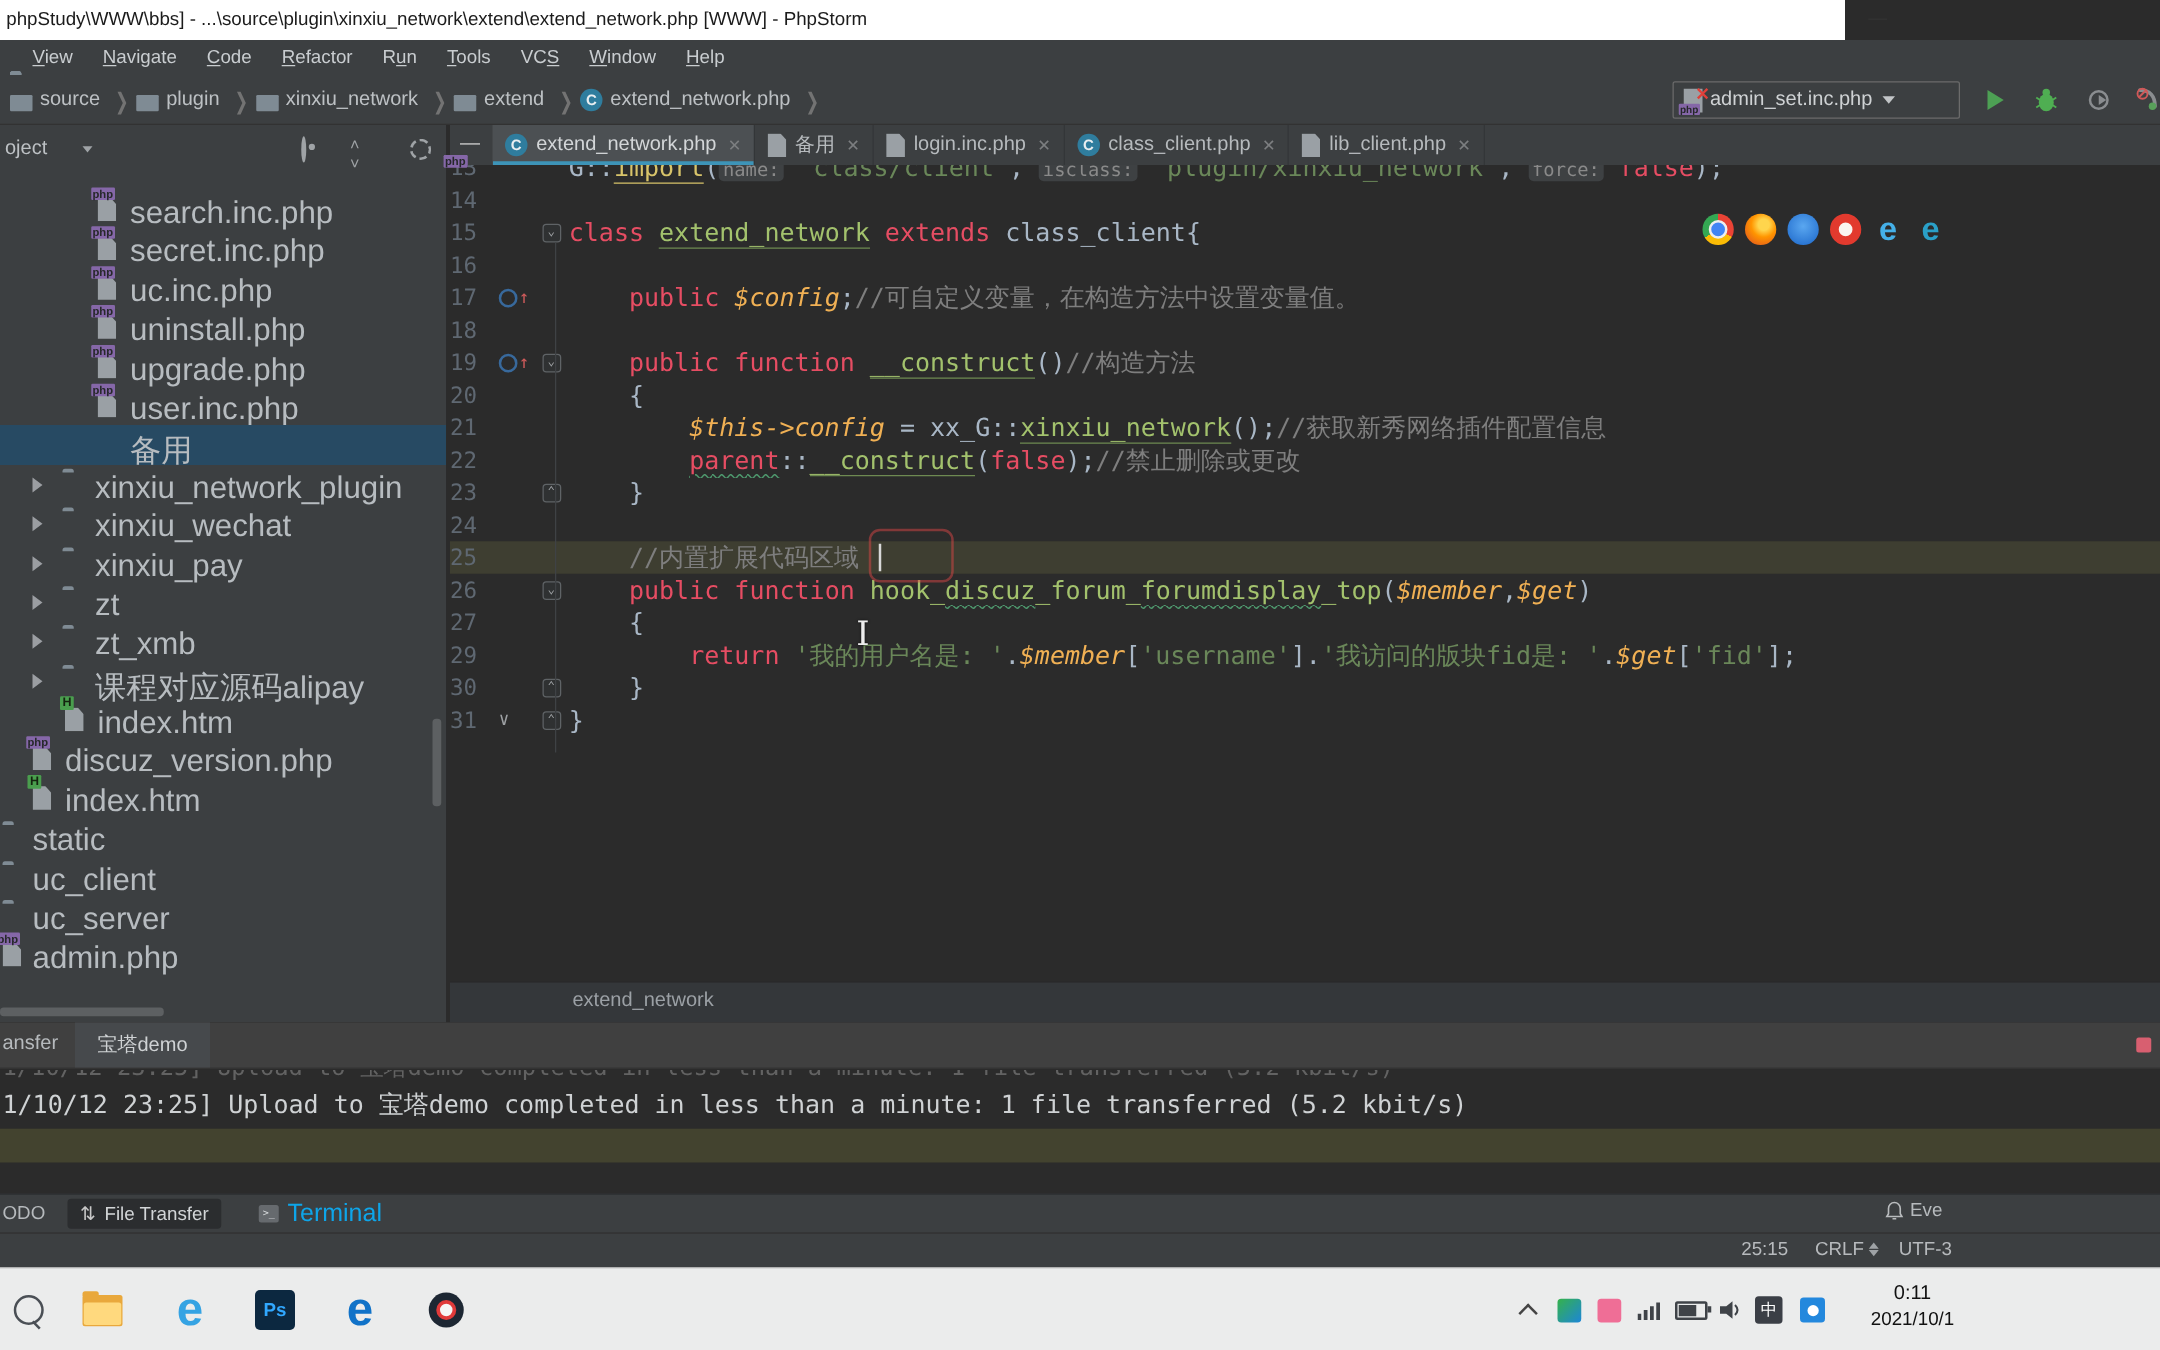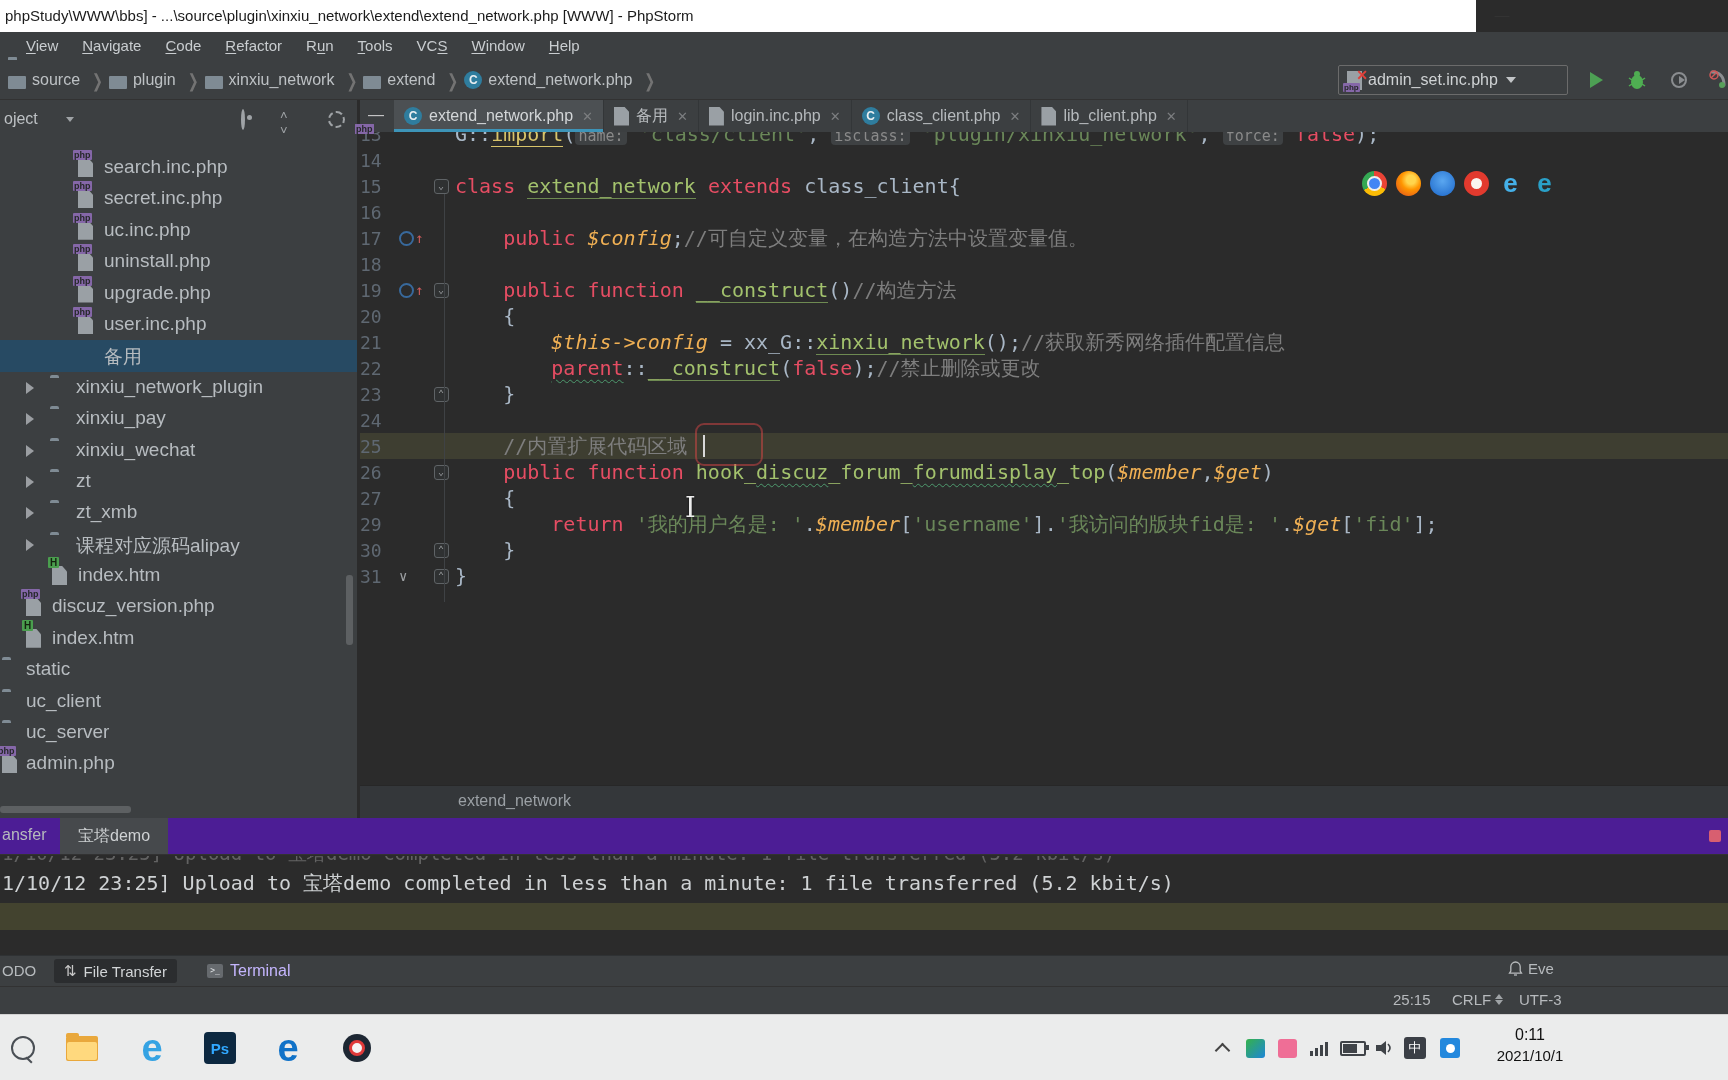--- a/index.html
+++ b/index.html
@@ -33,21 +33,21 @@
   #proj-header .plabel{position:absolute;left:4px;top:0;line-height:38px;color:#bdc1c4;font-size:16px;}
   #proj-header .pcaret{position:absolute;left:66px;top:17px;width:0;height:0;border-left:4px solid transparent;border-right:4px solid transparent;border-top:5px solid #9fa3a6;}
   .ph-ic{position:absolute;top:11px;}
   .i-target{width:13px;height:13px;border:2px solid #9fa3a6;border-radius:50%;position:relative;}
   .i-target:after{content:"";position:absolute;left:4px;top:4px;width:5px;height:5px;background:#9fa3a6;border-radius:50%;}
   .i-collapse{color:#9fa3a6;font-size:13px;line-height:15px;letter-spacing:-1px;}
   .i-gear{width:13px;height:13px;border:2.5px dashed #9fa3a6;border-radius:50%;}
   #tree{position:absolute;left:0;top:52px;width:357px;}
   .tree-row{position:relative;height:31.4px;width:357px;}
   .tree-row.sel{background:#274a63;}
-  .tree-row .tlabel{position:absolute;top:4px;color:#b7bcc0;font-size:19px;white-space:nowrap;}
+  .tree-row .tlabel{position:absolute;top:4px;color:#b7bcc0;font-size:25px;white-space:nowrap;}
   .tree-arrow{position:absolute;top:10px;width:0;height:0;border-top:6px solid transparent;border-bottom:6px solid transparent;border-left:8px solid #9b9ea2;}
   .tico{position:absolute;top:6px;}
   .ic-php{position:relative;width:15px;height:19px;}
   .ic-php .pg{position:absolute;width:15px;height:19px;background:#9aa0a5;clip-path:polygon(0 0,68% 0,100% 28%,100% 100%,0 100%);}
   .ic-php:after{content:"php";position:absolute;bottom:-2px;left:-5px;background:#8567a8;color:#26282a;font-size:9px;line-height:10px;padding:0 1px;border-radius:1px;font-weight:bold;z-index:2;}
   .ic-html{position:relative;width:15px;height:19px;}
   .ic-html .pg{position:absolute;width:15px;height:19px;background:#9aa0a5;clip-path:polygon(0 0,68% 0,100% 28%,100% 100%,0 100%);}
   .ic-html:after{content:"H";position:absolute;bottom:-2px;left:-4px;background:#4a9e4e;color:#14240f;font-size:10px;line-height:11px;padding:0 2px;border-radius:1px;font-weight:bold;z-index:2;}
   .ic-file{position:relative;width:15px;height:19px;background:#9aa0a5;clip-path:polygon(0 0,68% 0,100% 28%,100% 100%,0 100%);}
   .ic-file:after{content:"";position:absolute;left:3px;top:6px;width:9px;height:8px;background:repeating-linear-gradient(#5a5f63 0 2px,transparent 2px 4px);}
@@ -100,37 +100,37 @@
   .bw-firefox{background:radial-gradient(circle at 60% 35%,#ffd54d 0 20%,#ff9500 45%,#e0541e 90%);}
   .bw-safari{background:radial-gradient(circle at 50% 40%,#5aa7f0,#1b66c9);}
   .bw-opera{background:#faf5f0;border:7px solid #e23a2e;box-sizing:border-box;}
   .bw-ie{color:#45b0e8;font-size:26px;background:transparent;}
   .bw-edge{color:#2aa0c8;font-size:26px;background:transparent;}
   
   #editcrumb{left:360px;top:785px;width:1368px;height:33px;background:#34373a;border-top:1px solid #272727;box-sizing:border-box;}
   #editcrumb .ec{position:absolute;left:98px;top:6px;color:#9ba0a5;font-size:16px;}
   
   #consolewin{left:0;top:818px;width:1728px;height:137px;background:#2b2b2b;}
-  #ctabs{position:absolute;left:0;top:0;width:1728px;height:37px;background:#4c1d95;border-bottom:1px solid #323232;box-sizing:border-box;}
+  #ctabs{position:absolute;left:0;top:0;width:1728px;height:37px;background:#404040;border-bottom:1px solid #323232;box-sizing:border-box;}
   #ctab-left{position:absolute;left:2px;top:8px;color:#b6babd;font-size:16px;}
   #ctab-active{position:absolute;left:60px;top:0;height:36px;background:#46494c;display:flex;align-items:center;padding:0 18px;color:#cfd2d4;font-size:16px;text-align:right;}
   #ctab-closeic{position:absolute;right:7px;top:12px;width:12px;height:12px;background:#d85f70;border-radius:2px;}
   #cclip{position:absolute;left:2px;top:38px;height:9px;overflow:hidden;opacity:.5;}
   #cclip .in{display:block;margin-top:-15px;color:#9a9a9a;font-family:"DejaVu Sans Mono",monospace;font-size:19px;white-space:nowrap;}
   #cmsg{position:absolute;left:2px;top:52px;color:#cfd2d4;font-family:"DejaVu Sans Mono",monospace;font-size:20px;white-space:nowrap;}
   #cband{position:absolute;left:0;top:85px;width:1728px;height:27px;background:#43432f;}
   
   #bottombar{left:0;top:955px;width:1728px;height:31px;background:#3c3f41;border-top:1px solid #2f3234;box-sizing:border-box;}
   #bb-todo{position:absolute;left:2px;top:6px;color:#b6babd;font-size:15px;}
   #bb-ft{position:absolute;left:54px;top:3px;height:24px;background:#2b2d2f;border-radius:3px;display:flex;align-items:center;padding:0 10px;}
   #bb-ft .gl{color:#c8c8c8;font-size:15px;margin-right:7px;}
   #bb-ft .lb{color:#d2d5d7;font-size:15px;}
   #bb-term{position:absolute;left:207px;top:3px;height:24px;display:flex;align-items:center;}
   .term-ic{width:16px;height:14px;background:#666a6e;border-radius:2px;color:#dfe2e4;font-size:8px;line-height:14px;text-align:center;font-family:"DejaVu Sans Mono",monospace;margin-right:7px;}
-  #bb-term .lb{color:#c4b5fd;font-size:16px;}
+  #bb-term .lb{color:#0ea5e9;font-size:20px;}
   #bb-event{position:absolute;left:1508px;top:4px;display:flex;align-items:center;}
   #bb-event .lb{color:#b6babd;font-size:15px;margin-left:5px;}
   
   #statusbar{left:0;top:986px;width:1728px;height:28px;background:#3c3f41;border-top:1px solid #323232;box-sizing:border-box;color:#b7babd;font-size:15px;}
   #sb-pos{position:absolute;left:1393px;top:4px;}
   #sb-crlf{position:absolute;left:1452px;top:4px;display:flex;align-items:center;}
   .updown{display:inline-flex;flex-direction:column;margin-left:4px;gap:1px;}
   .updown i{width:0;height:0;border-left:4px solid transparent;border-right:4px solid transparent;}
   .updown .u{border-bottom:5px solid #9fa3a6;}
   .updown .d{border-top:5px solid #9fa3a6;}
@@ -248,22 +248,22 @@
     </div>
     <div id="tree">
         <div class="tree-row"><span class="tico ic-php" style="left: 78px;"><span class="pg"></span></span><span class="tlabel" style="left: 104px;">search.inc.php</span></div>
         <div class="tree-row"><span class="tico ic-php" style="left: 78px;"><span class="pg"></span></span><span class="tlabel" style="left: 104px;">secret.inc.php</span></div>
         <div class="tree-row"><span class="tico ic-php" style="left: 78px;"><span class="pg"></span></span><span class="tlabel" style="left: 104px;">uc.inc.php</span></div>
         <div class="tree-row"><span class="tico ic-php" style="left: 78px;"><span class="pg"></span></span><span class="tlabel" style="left: 104px;">uninstall.php</span></div>
         <div class="tree-row"><span class="tico ic-php" style="left: 78px;"><span class="pg"></span></span><span class="tlabel" style="left: 104px;">upgrade.php</span></div>
         <div class="tree-row"><span class="tico ic-php" style="left: 78px;"><span class="pg"></span></span><span class="tlabel" style="left: 104px;">user.inc.php</span></div>
         <div class="tree-row sel"><span class="tico ic-file" style="left: 78px;"></span><span class="tlabel" style="left: 104px;">备用</span></div>
         <div class="tree-row"><span class="tree-arrow" style="left: 26px;"></span><span class="tico ic-folder" style="left: 50px;"></span><span class="tlabel" style="left: 76px;">xinxiu_network_plugin</span></div>
+        <div class="tree-row"><span class="tree-arrow" style="left: 26px;"></span><span class="tico ic-folder" style="left: 50px;"></span><span class="tlabel" style="left: 76px;">xinxiu_wechat</span></div>
         <div class="tree-row"><span class="tree-arrow" style="left: 26px;"></span><span class="tico ic-folder" style="left: 50px;"></span><span class="tlabel" style="left: 76px;">xinxiu_pay</span></div>
-        <div class="tree-row"><span class="tree-arrow" style="left: 26px;"></span><span class="tico ic-folder" style="left: 50px;"></span><span class="tlabel" style="left: 76px;">xinxiu_wechat</span></div>
         <div class="tree-row"><span class="tree-arrow" style="left: 26px;"></span><span class="tico ic-folder" style="left: 50px;"></span><span class="tlabel" style="left: 76px;">zt</span></div>
         <div class="tree-row"><span class="tree-arrow" style="left: 26px;"></span><span class="tico ic-folder" style="left: 50px;"></span><span class="tlabel" style="left: 76px;">zt_xmb</span></div>
         <div class="tree-row"><span class="tree-arrow" style="left: 26px;"></span><span class="tico ic-folder" style="left: 50px;"></span><span class="tlabel" style="left: 76px;">课程对应源码alipay</span></div>
         <div class="tree-row"><span class="tico ic-html" style="left: 52px;"><span class="pg"></span></span><span class="tlabel" style="left: 78px;">index.htm</span></div>
         <div class="tree-row"><span class="tico ic-php" style="left: 26px;"><span class="pg"></span></span><span class="tlabel" style="left: 52px;">discuz_version.php</span></div>
         <div class="tree-row"><span class="tico ic-html" style="left: 26px;"><span class="pg"></span></span><span class="tlabel" style="left: 52px;">index.htm</span></div>
         <div class="tree-row"><span class="tico ic-folder" style="left: 2px;"></span><span class="tlabel" style="left: 26px;">static</span></div>
         <div class="tree-row"><span class="tico ic-folder" style="left: 2px;"></span><span class="tlabel" style="left: 26px;">uc_client</span></div>
         <div class="tree-row"><span class="tico ic-folder" style="left: 2px;"></span><span class="tlabel" style="left: 26px;">uc_server</span></div>
         <div class="tree-row"><span class="tico ic-php" style="left: 2px;"><span class="pg"></span></span><span class="tlabel" style="left: 26px;">admin.php</span></div>

